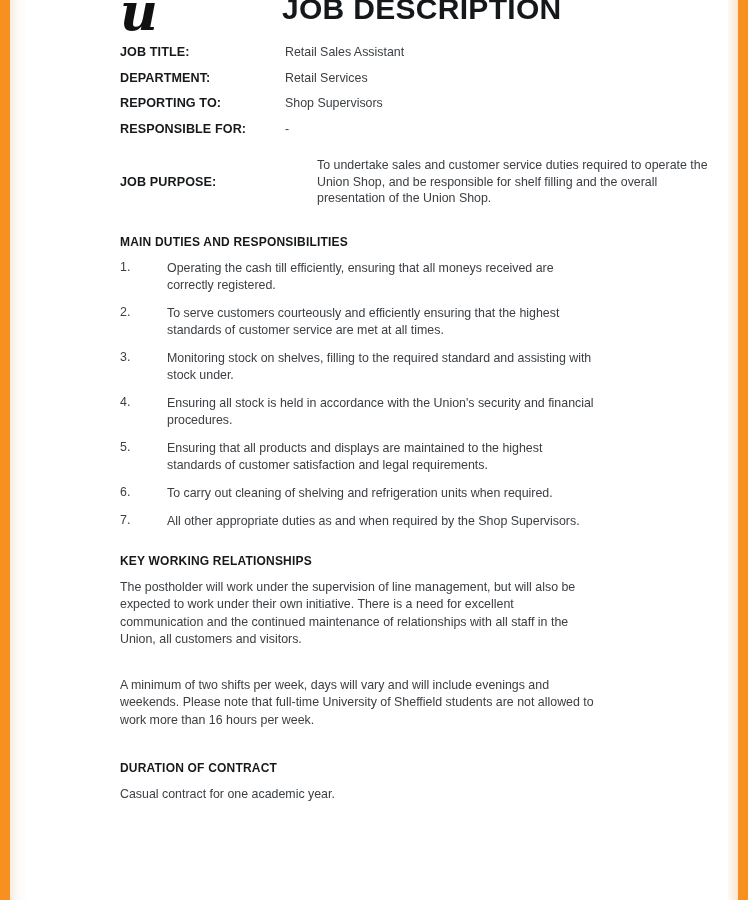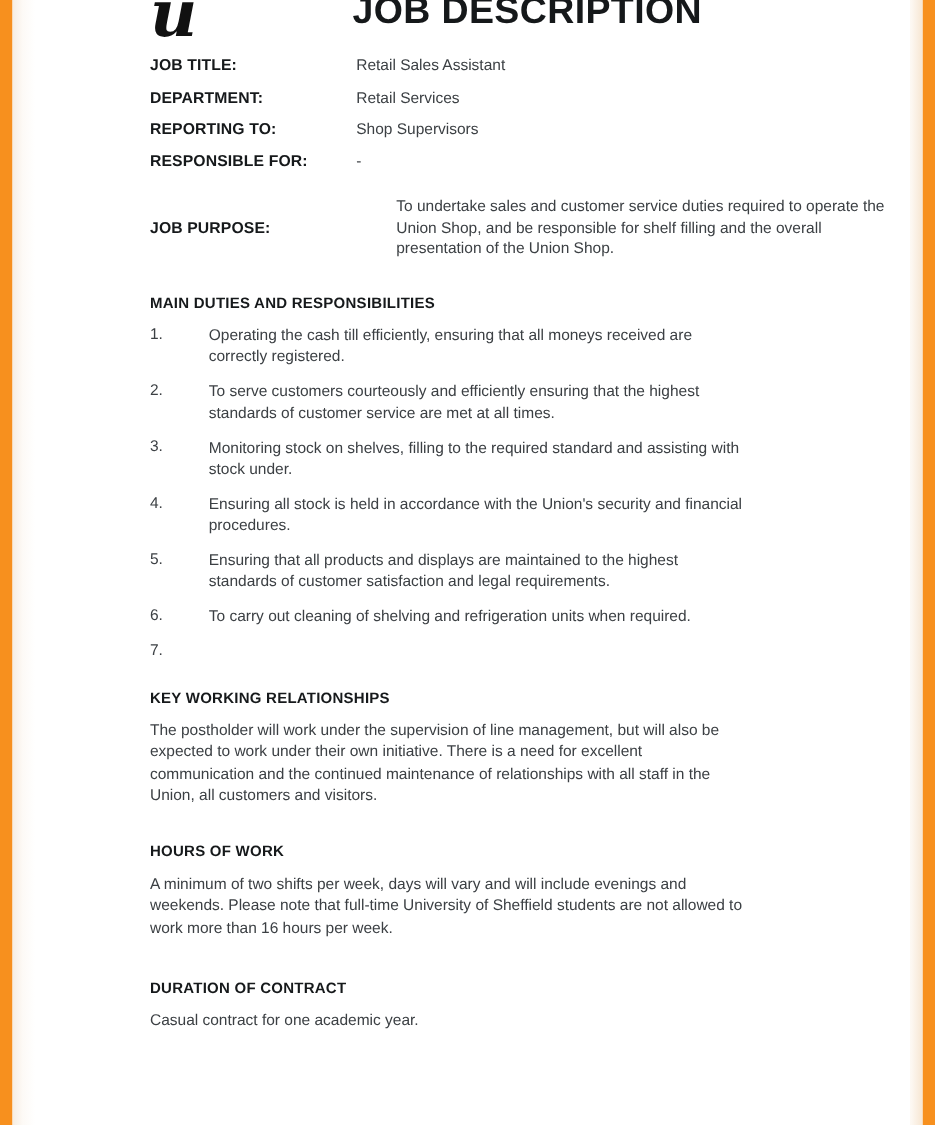--- a/index.html
+++ b/index.html
@@ -216,31 +216,31 @@
         <li class="duty">
           <div class="duty-num">5.</div>
           <div class="duty-text">Ensuring that all products and displays are maintained to the highest standards of customer satisfaction and legal requirements.</div>
         </li>
         <li class="duty">
           <div class="duty-num">6.</div>
           <div class="duty-text">To carry out cleaning of shelving and refrigeration units when required.</div>
         </li>
         <li class="duty">
           <div class="duty-num">7.</div>
+          <div class="duty-text">All other appropriate duties as and when required by the Shop Supervisors.</div>
         </li>
       </ul>
     </div>
 
     <div class="section sp-relation">
       <div class="section-title">KEY WORKING RELATIONSHIPS</div>
       <div class="body-text">The postholder will work under the supervision of line management, but will also be expected to work under their own initiative.  There is a need for excellent communication and the continued maintenance of relationships with all staff in the Union, all customers and visitors.</div>
     </div>
 
     <div class="section sp-hours">
-      <div class="section-title">HOURS OF WORK</div>
       <div class="body-text">A minimum of two shifts per week, days will vary and will include evenings and weekends.  Please note that full-time University of Sheffield students are not allowed to work more than 16 hours per week.</div>
     </div>
 
     <div class="section sp-duration">
       <div class="section-title">DURATION OF CONTRACT</div>
       <div class="body-text">Casual contract for one academic year.</div>
     </div>
 
   </div>
 </div>

